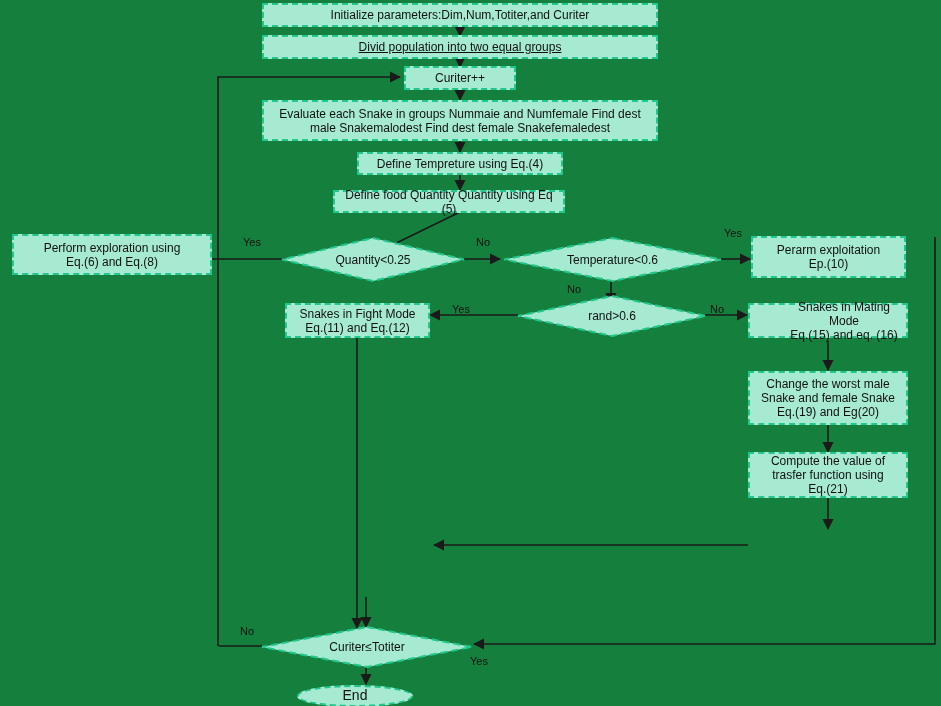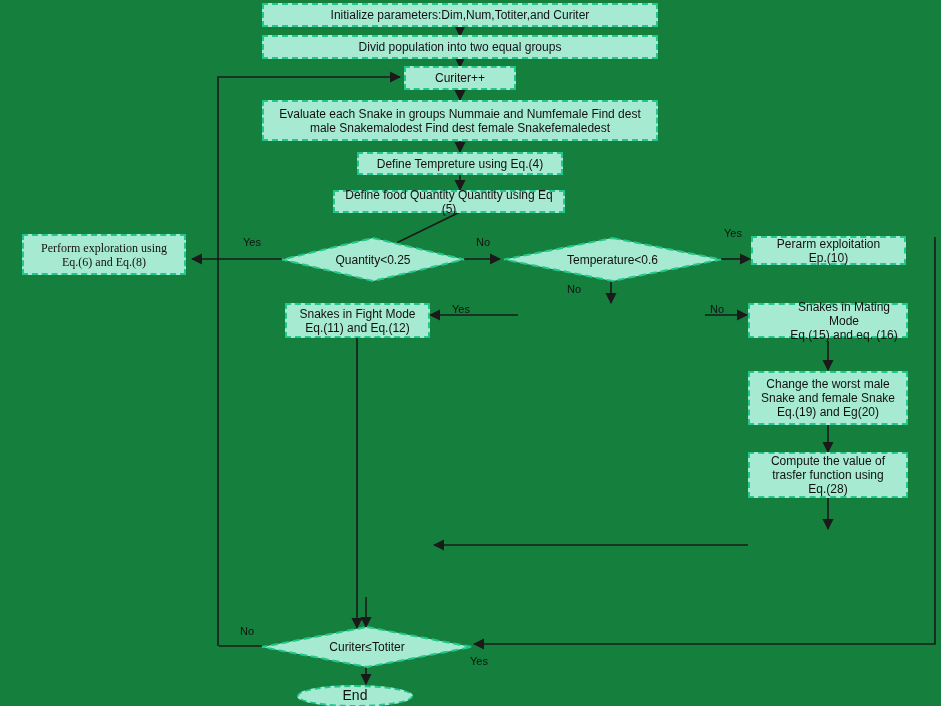--- a/index.html
+++ b/index.html
@@ -124,47 +124,47 @@
     </g>
     <g stroke="#1a1a1a" stroke-width="1.6" fill="none">
       <path d="M 262 646 L 219 646"></path>
     </g>
   </svg>
 
   <div class="node process" style="left:262px; top:3px; width:396px; height:24px;">
     <span class="lbl">Initialize parameters:Dim,Num,Totiter,and Curiter</span>
   </div>
 
-  <div class="node process" style="left:262px; top:35px; width:396px; height:24px;">
+  <div class="node process" style="left:262px; top:35px; width:396px; height:24px;text-decoration:underline;">
     <span class="lbl">Divid population into two equal groups</span>
   </div>
 
   <div class="node process" style="left:404px; top:66px; width:112px; height:24px;">
     <span class="lbl">Curiter++</span>
   </div>
 
   <div class="node process" style="left:262px; top:100px; width:396px; height:41px;align-items:center;">
     <span class="lbl">Evaluate each Snake in groups Nummaie and Numfemale Find dest
 male Snakemalodest Find dest female Snakefemaledest</span>
   </div>
 
   <div class="node process" style="left:357px; top:152px; width:206px; height:23px;">
     <span class="lbl">Define Tempreture using Eq.(4)</span>
   </div>
 
   <div class="node process" style="left:333px; top:190px; width:232px; height:23px;">
     <span class="lbl">Define food Quantity Quantity using Eq (5)</span>
   </div>
 
-  <div class="node process" style="left:22px; top:234px; width:164px; height:41px;font-family:Liberation Serif, serif;">
+  <div class="node process" style="left:12px; top:234px; width:200px; height:41px;">
     <span class="lbl">Perform exploration using
 Eq.(6) and Eq.(8)</span>
   </div>
 
-  <div class="node process" style="left:751px; top:236px; width:155px; height:29px;text-align:center;">
+  <div class="node process" style="left:751px; top:236px; width:155px; height:42px;text-align:center;">
     <span class="lbl">Perarm exploitation
 Ep.(10)</span>
   </div>
 
   <div class="node process" style="left:285px; top:303px; width:145px; height:35px;">
     <span class="lbl">Snakes in Fight Mode
 Eq.(11) and Eq.(12)</span>
   </div>
 
   <div class="node process" style="left:748px; top:303px; width:160px; height:35px;padding-left:32px;">
@@ -174,38 +174,44 @@
 
   <div class="node process" style="left:748px; top:371px; width:160px; height:54px;">
     <span class="lbl">Change the worst male
 Snake and female  Snake
 Eq.(19) and Eg(20)</span>
   </div>
 
   <div class="node process" style="left:748px; top:452px; width:160px; height:46px;">
     <span class="lbl">Compute the value of
 trasfer function using
-Eq.(28)</span>
+Eq.(21)</span>
   </div>
 
 
   <div class="diamond" style="left:281px; top:237px; width:184px; height:45px;">
     <svg class="dshape" viewBox="0 0 184 45" preserveAspectRatio="none">
       <polygon points="92,1 183,22.5 92,44 1,22.5" fill="#a6ead2" stroke="#22c78c" stroke-width="2" stroke-dasharray="7,4"></polygon>
     </svg>
     <div class="dtext">Quantity&lt;0.25</div>
   </div>
 
   <div class="diamond" style="left:503px; top:237px; width:219px; height:45px;">
     <svg class="dshape" viewBox="0 0 219 45" preserveAspectRatio="none">
       <polygon points="109.5,1 218,22.5 109.5,44 1,22.5" fill="#a6ead2" stroke="#22c78c" stroke-width="2" stroke-dasharray="7,4"></polygon>
     </svg>
     <div class="dtext">Temperature&lt;0.6</div>
   </div>
 
+  <div class="diamond" style="left:517px; top:295px; width:190px; height:42px;">
+    <svg class="dshape" viewBox="0 0 190 42" preserveAspectRatio="none">
+      <polygon points="95,1 189,21 95,41 1,21" fill="#a6ead2" stroke="#22c78c" stroke-width="2" stroke-dasharray="7,4"></polygon>
+    </svg>
+    <div class="dtext">rand&gt;0.6</div>
+  </div>
 
   <div class="diamond" style="left:261px; top:626px; width:212px; height:42px;">
     <svg class="dshape" viewBox="0 0 212 42" preserveAspectRatio="none">
       <polygon points="106,1 211,21 106,41 1,21" fill="#a6ead2" stroke="#22c78c" stroke-width="2" stroke-dasharray="7,4"></polygon>
     </svg>
     <div class="dtext">Curiter≤Totiter</div>
   </div>
 
   <div class="oval" style="left:297px; top:685px; width:116px; height:22px;">
     <span>End</span>

